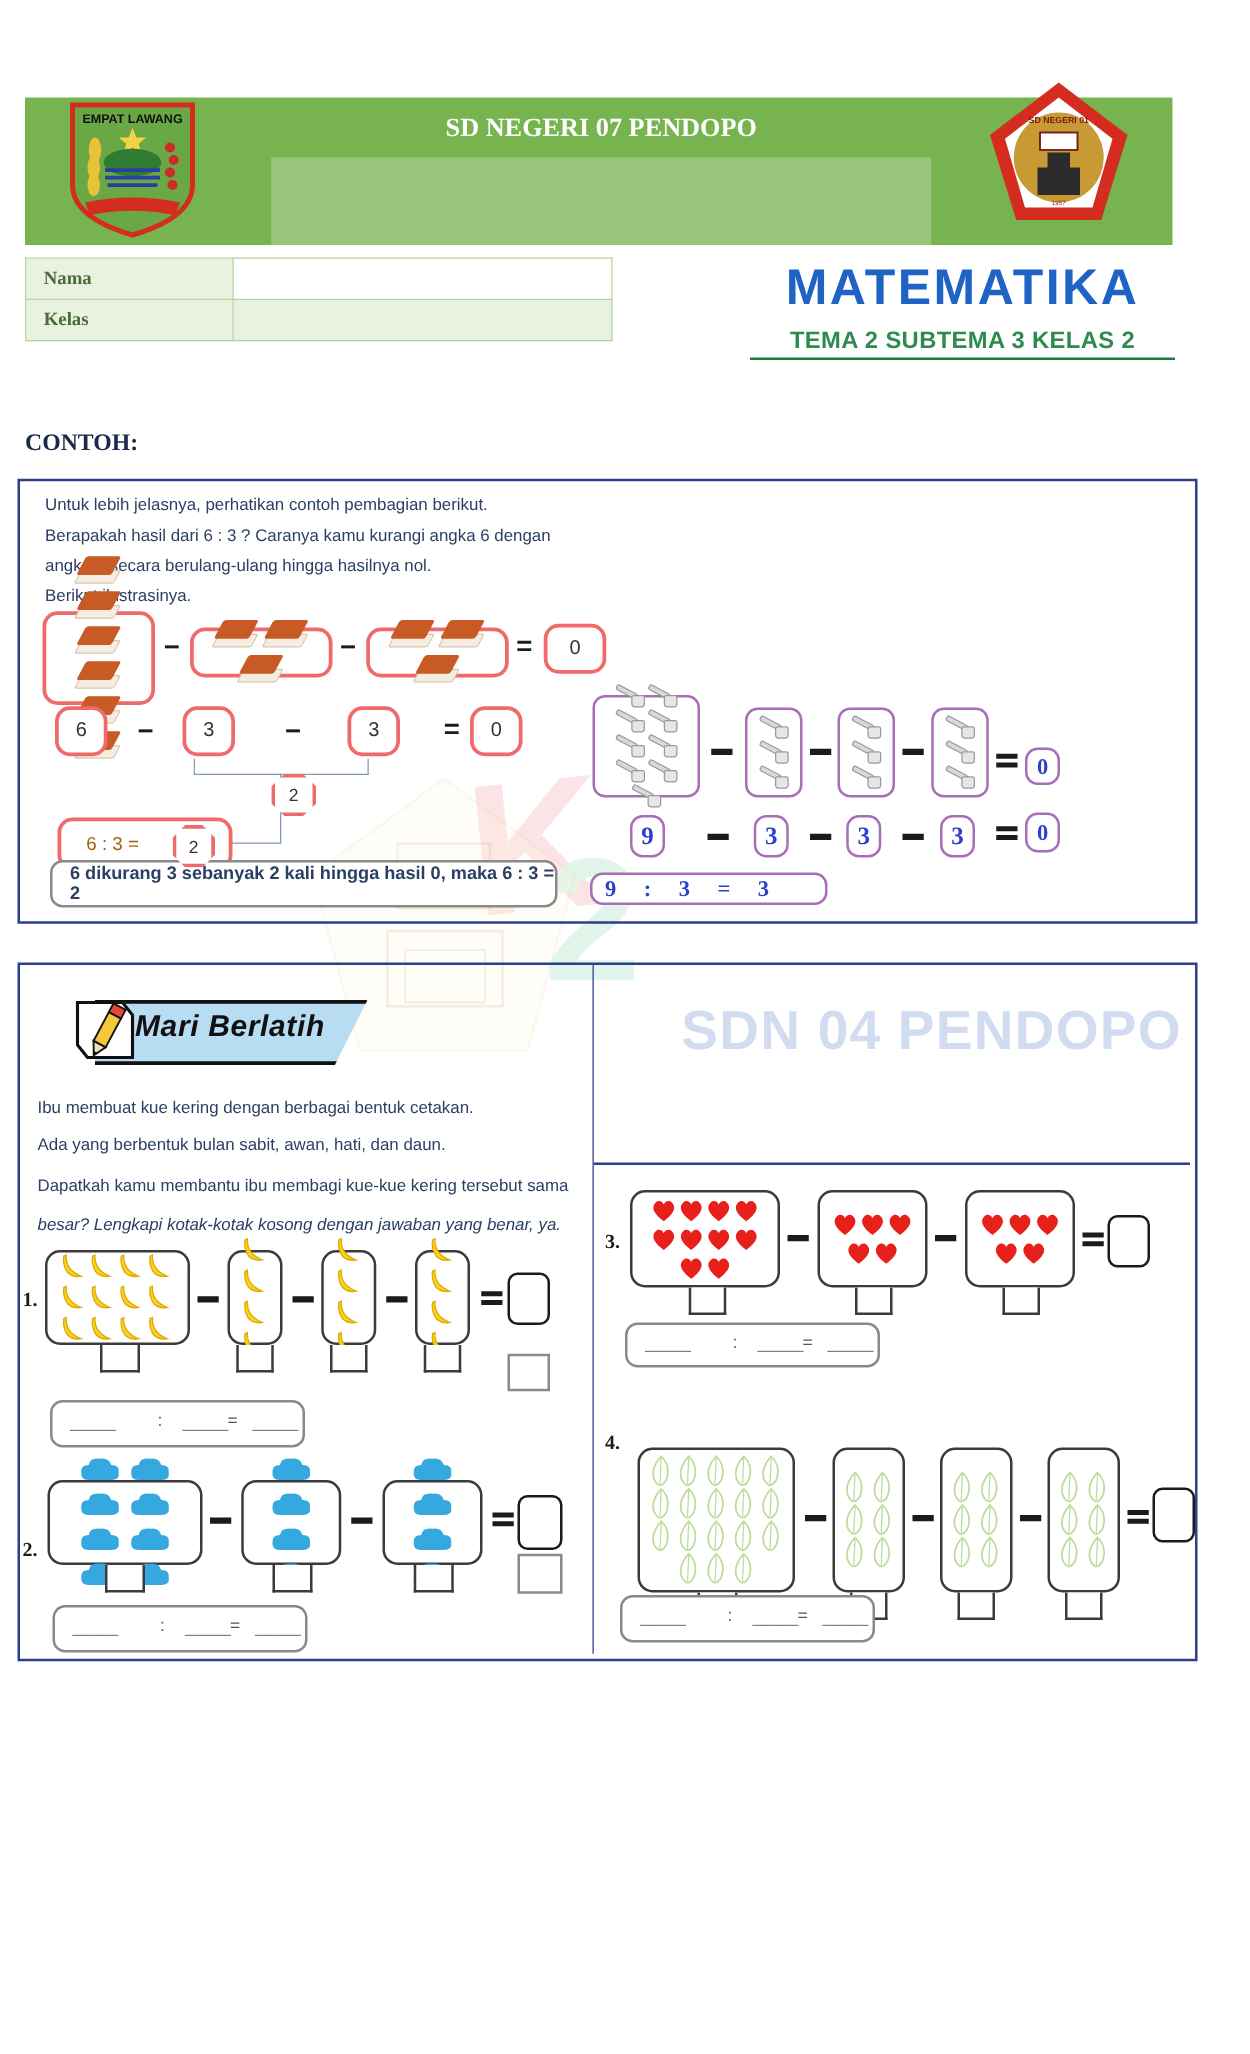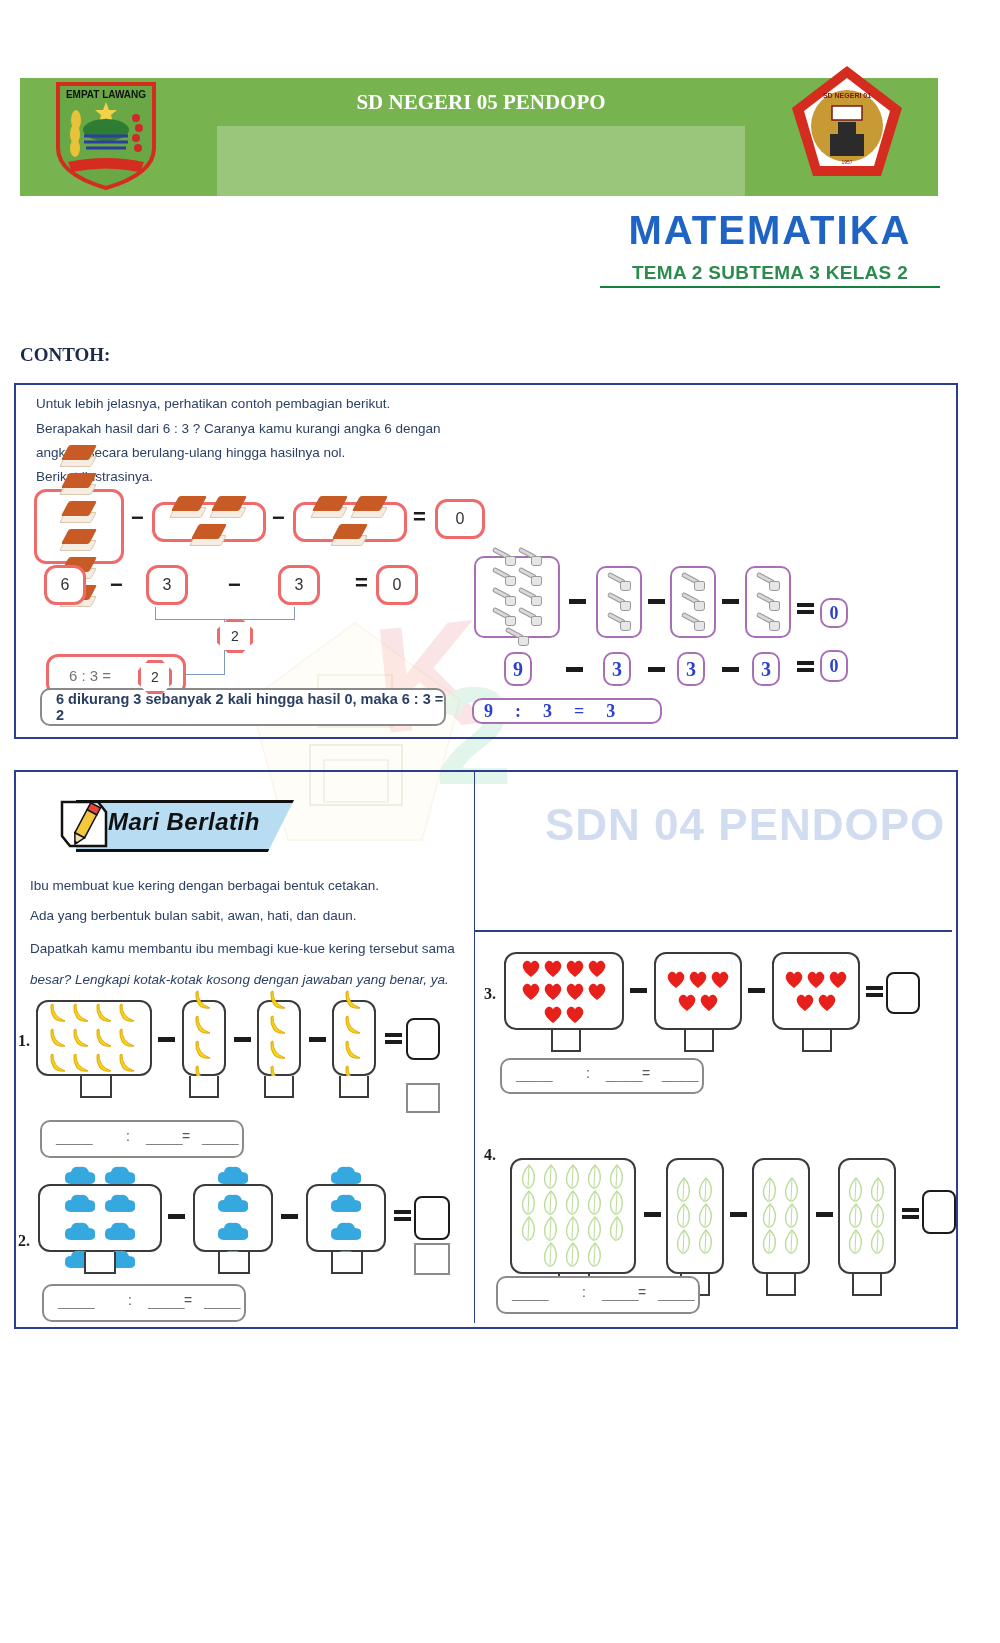--- a/index.html
+++ b/index.html
@@ -142,21 +142,21 @@
 <svg class="wm-shield" viewBox="0 0 230 250">
   <polygon points="115,8 220,85 182,225 48,225 10,85" fill="#fdf2cf" stroke="#e6cf9a" stroke-width="2" opacity=".55"></polygon>
   <rect x="78" y="60" width="74" height="52" fill="none" stroke="#c9b47a" stroke-width="2" opacity=".6"></rect>
   <rect x="70" y="130" width="92" height="60" fill="none" stroke="#b9a169" stroke-width="2" opacity=".6"></rect>
   <rect x="84" y="145" width="64" height="42" fill="none" stroke="#b9a169" stroke-width="1.5" opacity=".6"></rect>
 </svg>
 <div class="wm-sdn">SDN 04 PENDOPO</div>
 
 <div class="hdr">
   <div class="hdr-inner-box"></div>
-  <div class="hdr-title">SD NEGERI 05 PENDOPO</div>
+  <div class="hdr-title">SD NEGERI 07 PENDOPO</div>
 </div>
 
 <svg class="logo-left" viewBox="0 0 116 122">
   <path d="M10 14 H106 V78 Q106 104 58 118 Q10 104 10 78 Z" fill="#6aa745" stroke="#d42c1f" stroke-width="4"></path>
   <text x="58" y="28" font-size="10" font-weight="bold" fill="#111" text-anchor="middle" font-family="Liberation Sans, sans-serif">EMPAT LAWANG</text>
   <polygon points="58,32 61,40 69,40 63,45 65,53 58,48 51,53 53,45 47,40 55,40" fill="#f3d24a"></polygon>
   <ellipse cx="58" cy="60" rx="23" ry="11" fill="#2e7d32"></ellipse>
   <path d="M36 66 h44 M36 72 h44 M38 78 h40" stroke="#2b3fa0" stroke-width="3" fill="none"></path>
   <g fill="#e8c33a">
     <ellipse cx="28" cy="50" rx="5" ry="10"></ellipse>
@@ -178,20 +178,28 @@
   <circle cx="61" cy="64" r="36" fill="#c79a34"></circle>
   <text x="61" y="36" font-size="7" font-weight="bold" fill="#7a1a12" text-anchor="middle" font-family="Liberation Sans, sans-serif">SD NEGERI 01</text>
   <rect x="46" y="44" width="30" height="14" fill="#fff" stroke="#7a1a12" stroke-width="1.5"></rect>
   <rect x="44" y="72" width="34" height="22" fill="#2b2b2b"></rect>
   <rect x="52" y="60" width="18" height="14" fill="#2b2b2b"></rect>
   <text x="61" y="102" font-size="5" fill="#7a1a12" text-anchor="middle" font-family="Liberation Sans, sans-serif">1957</text>
 </svg>
 
 <table class="idtab">
   <tbody>
+      <tr>
+    <td class="lbl">Nama</td>
+    <td class="val-w"></td>
+  </tr>
+  <tr>
+    <td class="lbl">Kelas</td>
+    <td class="val-g"></td>
+  </tr>
 </tbody>
   </table>
 
 <div class="mat">MATEMATIKA</div>
 <div class="tema">TEMA 2 SUBTEMA 3 KELAS 2</div>
 
 <div class="contoh">CONTOH:</div>
 <div class="panel" id="example-panel"></div>
 
 <div class="ex-text" style="left:36px;top:396px;">Untuk lebih jelasnya, perhatikan contoh pembagian berikut.</div>
@@ -276,21 +284,21 @@
   <span class="num">0</span>
 </div>
 
 <div class="conn" style="left:155px;top:607px;width:138px;height:12px;border-top:none;"></div>
 <div class="conn" style="left:224px;top:619px;width:0;height:10px;border-left:1px solid #7f9ab8;border-right:none;border-top:none;border-bottom:none;"></div>
 <div class="oct" style="left:217px;top:619px;width:30px;height:28px;">2</div>
 <div class="conn" style="left:224px;top:647px;width:0;height:28px;border-left:1px solid #7f9ab8;border-right:none;border-top:none;border-bottom:none;"></div>
 <div class="conn" style="left:160px;top:674px;width:64px;height:0;border-bottom:none;border-left:none;border-right:none;"></div>
 
 <div class="rb" style="left:46px;top:654px;width:140px;height:42px;">
-  <span style="position:absolute;left:20px;top:10px;font-size:15px;color:#737373;">6 : 3 =</span>
+  <span style="position:absolute;left:20px;top:10px;font-size:15px;color:#a16207;">6 : 3 =</span>
 </div>
 <div class="oct" style="left:138px;top:660px;width:28px;height:28px;">2</div>
 
 <div class="concl" style="left:40px;top:688px;width:388px;height:34px;">6 dikurang 3 sebanyak 2 kali hingga hasil 0, maka 6 : 3 = 2</div>
 
 <div class="rb-p" id="ex-r-g0" style="left: 474px; top: 556px; width: 86px; height: 82px; display: flex; flex-wrap: wrap; place-content: center; align-items: center; padding: 3px;">
     <span class="spoon">
       <span class="h"></span>
       <span class="b"></span>
     </span>

